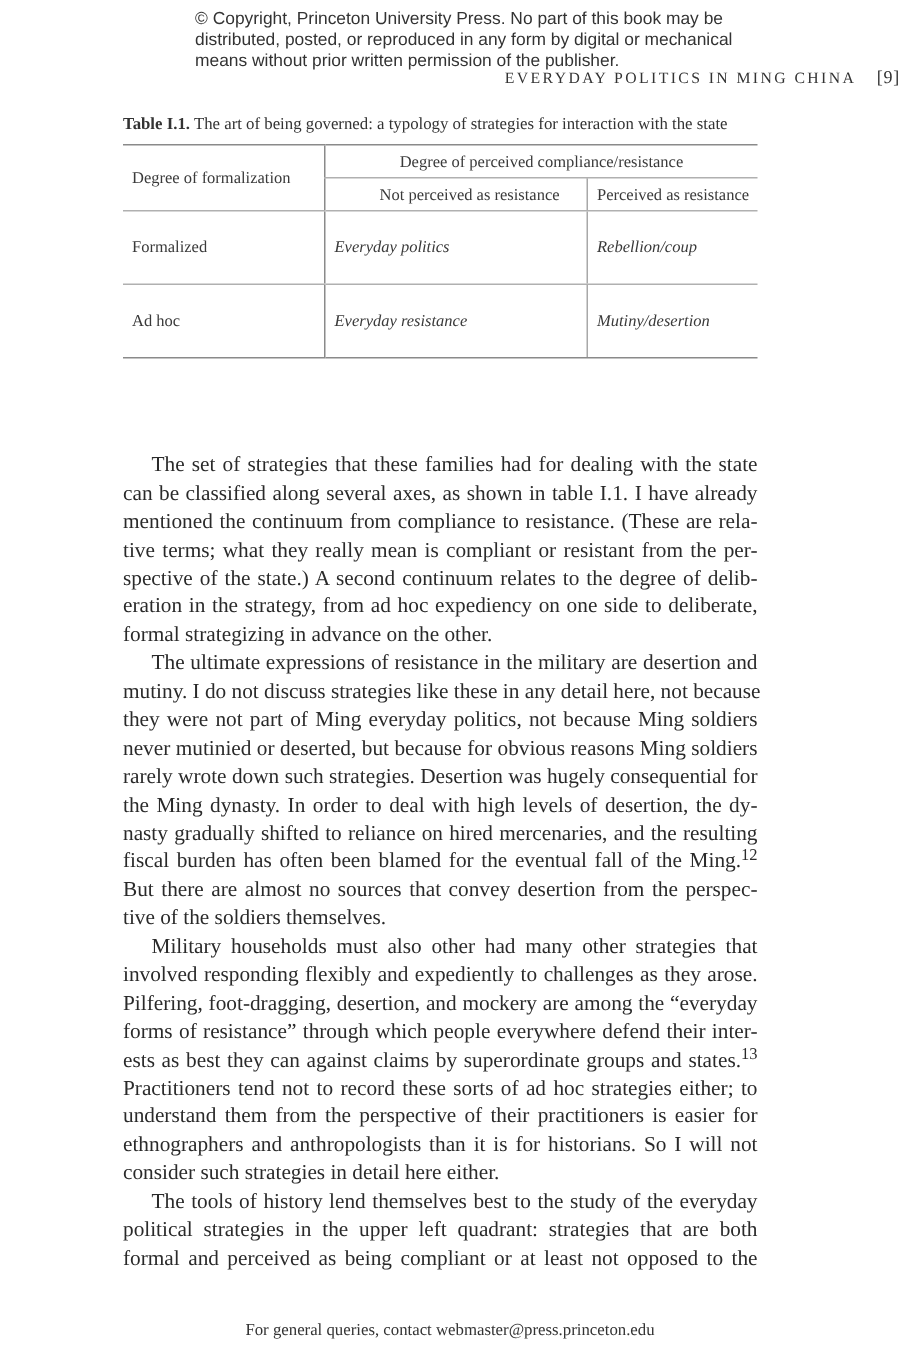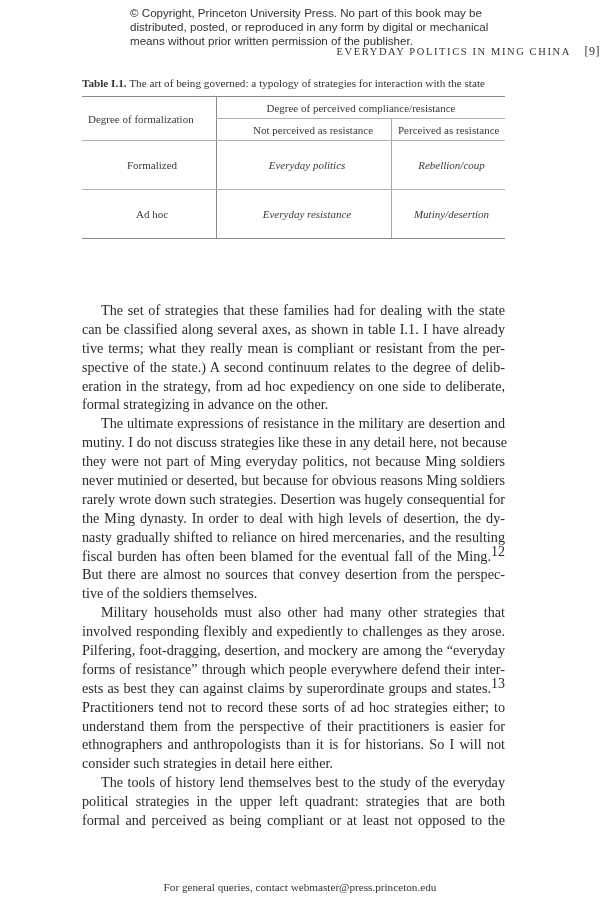--- a/index.html
+++ b/index.html
@@ -19,36 +19,36 @@
   }
   .caption b { font-weight: bold; }
   table.typology {
     position: absolute; left: 82px; top: 96px; width: 423px;
     border-collapse: collapse;
     font-family: "Liberation Serif", serif; font-size: 11px; color: #3a3a3a;
   }
   table.typology td, table.typology th { font-weight: normal; text-align: left; padding: 0 0 0 6px; vertical-align: middle; }
   table.typology tr.h1 td { height: 21px; }
   table.typology tr.h2 td { height: 21px; }
-  table.typology tr.body td { height: 48px; text-align: center; }
+  table.typology tr.body td { height: 48px; }
   .b-top { border-top: 1.2px solid #8a8a8a; }
   .b-bot { border-bottom: 1.2px solid #8a8a8a; }
   .b-thin { border-bottom: 1px solid #b0b0b0; }
   .v-left { border-left: 1.2px solid #8a8a8a; }
   .v-thin { border-left: 1px solid #a8a8a8; }
   .center { text-align: center !important; padding-left: 0 !important; }
   .it { font-style: italic; }
   .body-text {
     position: absolute; left: 82px; top: 281px; width: 423px;
     font-family: "Liberation Serif", serif; font-size: 14.2px; line-height: 18.9px; color: #2a2a2a; margin-top: 20px;
   }
   .body-text .line { display: block; white-space: nowrap; text-align: justify; text-align-last: justify; height: 18.9px; }
   .body-text .line.last { text-align-last: left; }
   .body-text .line.indent { padding-left: 19px; }
-  sup { font-size: 14px; line-height: 0; vertical-align: 5px; }
+  sup { font-size: 11px; line-height: 0; vertical-align: 5px; }
   .footer {
     position: absolute; left: 0; top: 881px; width: 600px; text-align: center;
     font-family: Liberation Serif, serif; font-size: 11.2px; color: #333;
   }
 </style>
 </head>
 <body>
 
 <div class="copyright">
   <div>© Copyright, Princeton University Press. No part of this book may be</div>
@@ -85,20 +85,21 @@
     <td class="b-bot">Ad hoc</td>
     <td class="b-bot v-left it">Everyday resistance</td>
     <td class="b-bot v-thin it">Mutiny/desertion</td>
   </tr>
 </tbody>
   </table>
 
 <div class="body-text" id="body-text">
     <span class="line indent"><span>The set of strategies that these families had for dealing with the state</span></span>
     <span class="line"><span>can be classified along several axes, as shown in table I.1. I have already</span></span>
+    <span class="line"><span>mentioned the continuum from compliance to resistance. (These are rela-</span></span>
     <span class="line"><span>tive terms; what they really mean is compliant or resistant from the per-</span></span>
     <span class="line"><span>spective of the state.) A second continuum relates to the degree of delib-</span></span>
     <span class="line"><span>eration in the strategy, from ad hoc expediency on one side to deliberate,</span></span>
     <span class="line last"><span>formal strategizing in advance on the other.</span></span>
     <span class="line indent"><span>The ultimate expressions of resistance in the military are desertion and</span></span>
     <span class="line"><span>mutiny. I do not discuss strategies like these in any detail here, not because</span></span>
     <span class="line"><span>they were not part of Ming everyday politics, not because Ming soldiers</span></span>
     <span class="line"><span>never mutinied or deserted, but because for obvious reasons Ming soldiers</span></span>
     <span class="line"><span>rarely wrote down such strategies. Desertion was hugely consequential for</span></span>
     <span class="line"><span>the Ming dynasty. In order to deal with high levels of desertion, the dy-</span></span>

